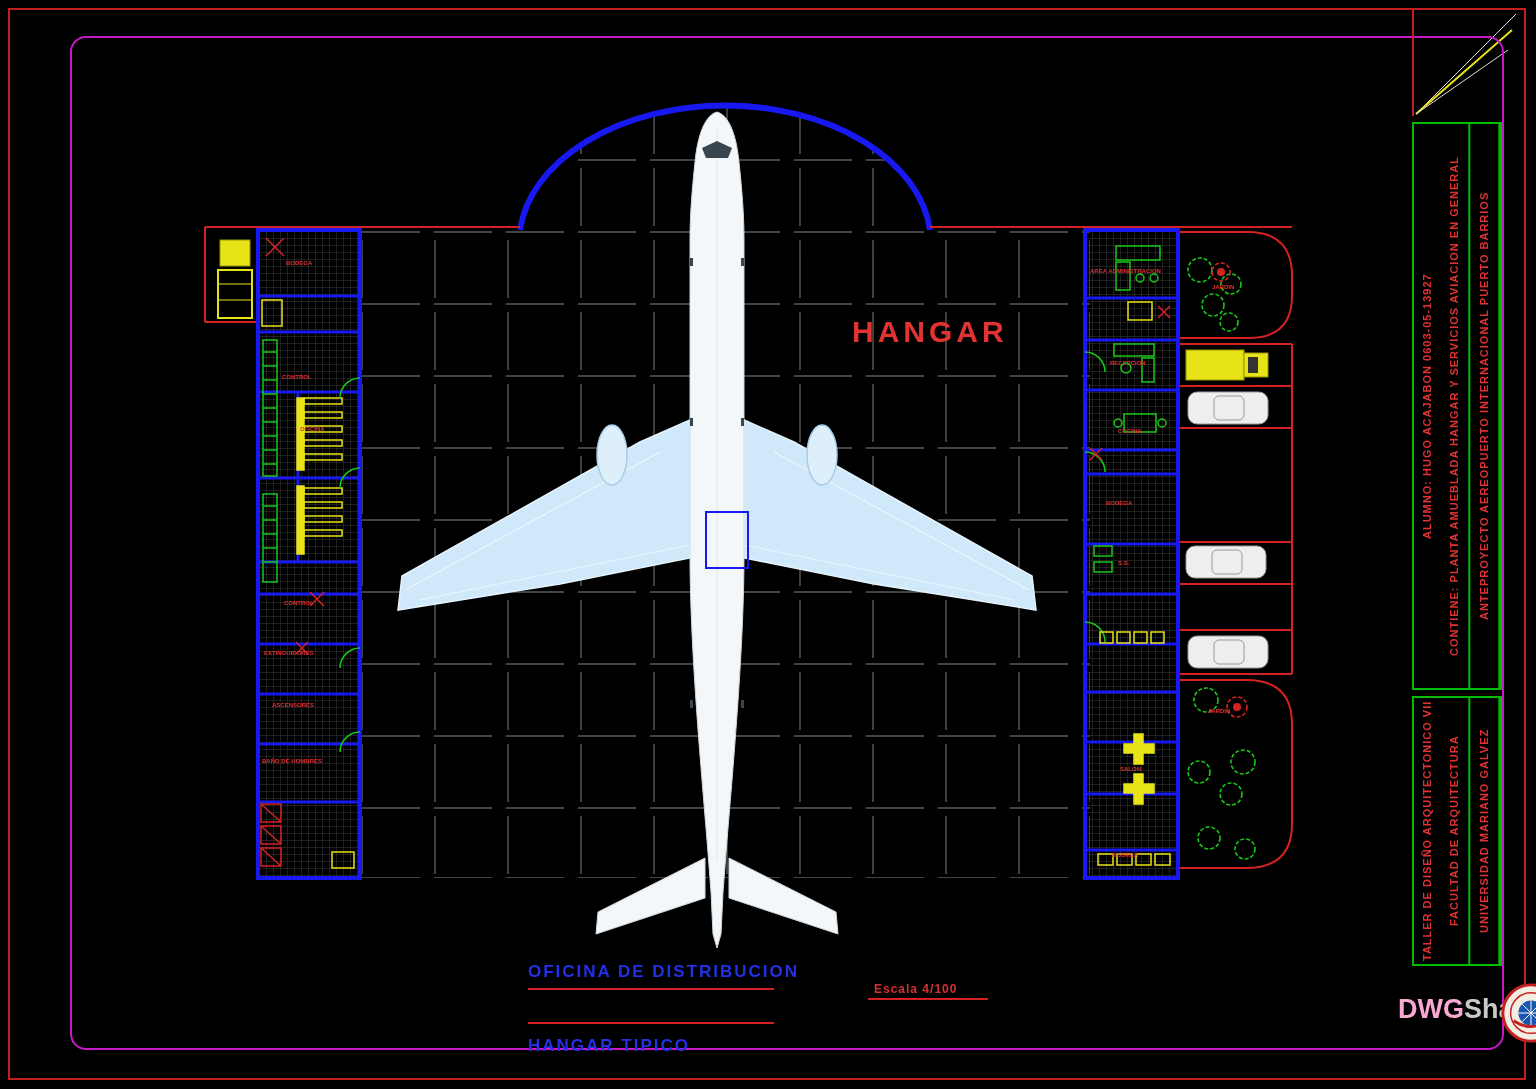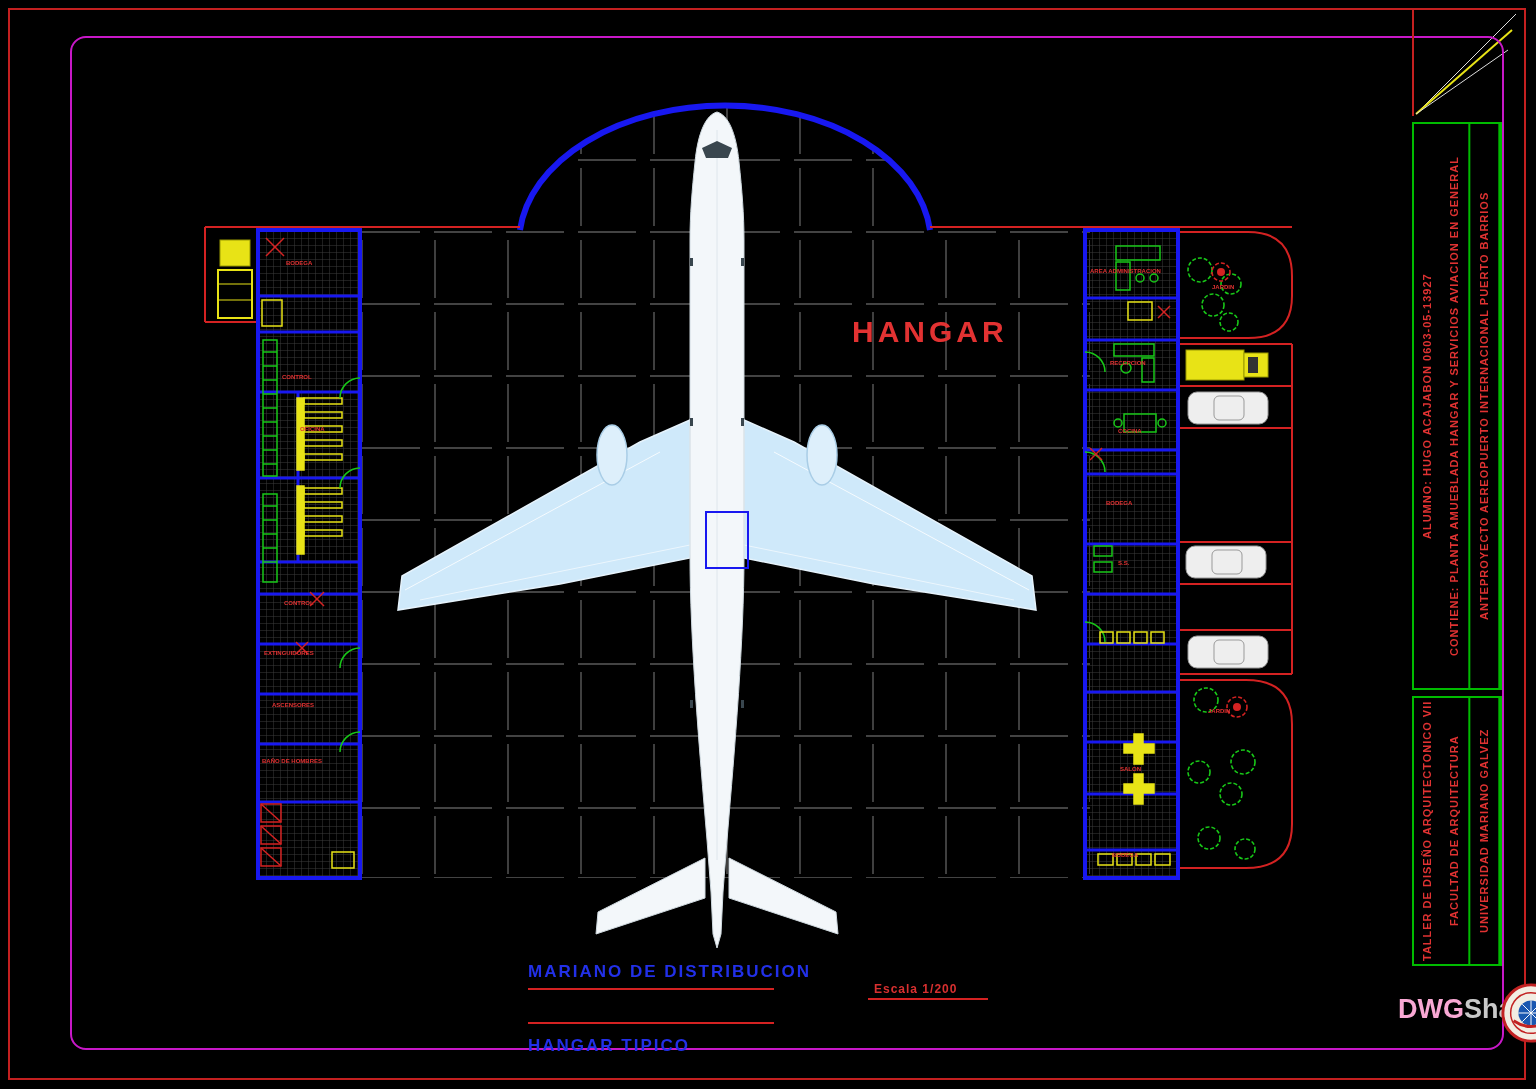--- a/index.html
+++ b/index.html
@@ -344,25 +344,25 @@
     <div class="tb-col">ALUMNO: HUGO ACAJABON    0603-05-13927</div>
     <div class="tb-col">CONTIENE: PLANTA  AMUEBLADA HANGAR Y SERVICIOS AVIACION EN GENERAL</div>
     <div class="tb-col">ANTEPROYECTO AEREOPUERTO INTERNACIONAL PUERTO BARRIOS</div>
   </div>
   <div id="tb-lower" class="abs tb-box">
     <div class="tb-col">TALLER DE DISEÑO ARQUITECTONICO VII</div>
     <div class="tb-col">FACULTAD DE ARQUITECTURA</div>
     <div class="tb-col">UNIVERSIDAD MARIANO GALVEZ</div>
   </div>
 
-  <div class="abs footer-title" style="left:528px;top:962px;">MARIANO  DE  DISTRIBUCION</div>
+  <div class="abs footer-title" style="left:528px;top:962px;">OFICINA  DE  DISTRIBUCION</div>
   <div class="abs red-underline" style="left:528px;top:988px;width:246px;"></div>
   <div class="abs footer-title" style="left:528px;top:1036px;">HANGAR  TIPICO</div>
   <div class="abs red-underline" style="left:528px;top:1022px;width:246px;"></div>
-  <div id="scale-label" class="abs" style="left:874px;top:982px;">Escala  1/200</div>
+  <div id="scale-label" class="abs" style="left:874px;top:982px;">Escala  4/100</div>
   <div class="abs red-underline" style="left:868px;top:998px;width:120px;height:1.5px;"></div>
 
   <div id="watermark" class="abs">
     <div class="wm-text">
       <span class="wm-dwg">DWG</span><span class="wm-share">Share</span>
     </div>
     <svg id="seal" width="62" height="62" viewBox="0 0 64 64">
       <circle cx="32" cy="32" r="29" fill="#f2ede2" stroke="#c22222" stroke-width="3"></circle>
       <circle cx="32" cy="32" r="21" fill="none" stroke="#c22222" stroke-width="1.5"></circle>
       <circle cx="32" cy="32" r="13" fill="#1a57b0"></circle>

